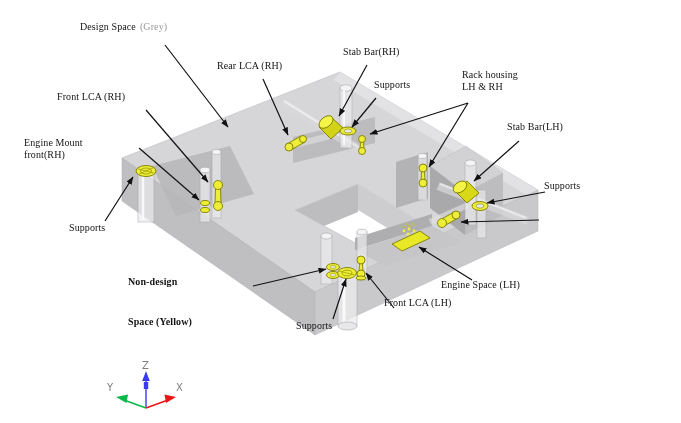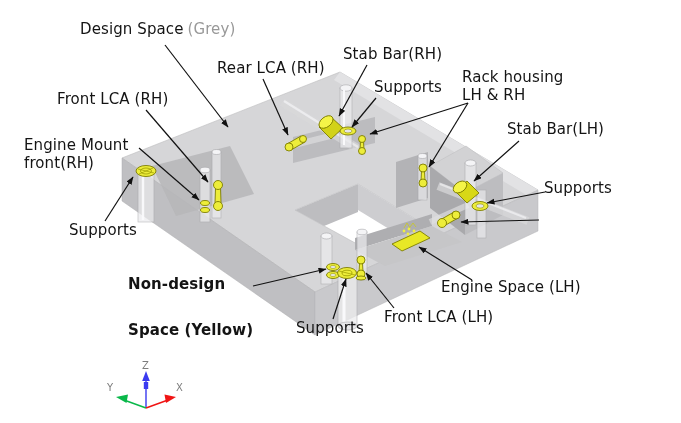--- a/index.html
+++ b/index.html
@@ -1,19 +1,19 @@
 <!DOCTYPE html>
 <html><head>
 <meta charset="utf-8">
 <style>
   html,body{margin:0;padding:0;background:#fff;}
   #fig{position:relative;width:681px;height:423px;background:#ffffff;overflow:hidden;
        font-family:"DejaVu Sans","Liberation Sans",sans-serif;}
   #scene{position:absolute;left:0;top:0;}
-  .lbl{position:absolute;font-size:15px;line-height:1.18;color:#141414;white-space:nowrap;letter-spacing:.1px;}
+  .lbl{position:absolute;font-size:10px;line-height:1.18;color:#141414;white-space:nowrap;letter-spacing:.1px;font-family:Liberation Serif, serif;}
   .lbl .grey{color:#999;margin-left:4px;}
   .lbl-center{text-align:left;white-space:normal;}
   .bold{font-weight:600;}
   .axis-letter{font-size:10px;fill:#7d7d7d;}
 </style>
 </head>
 <body>
 
 <div id="fig">
   <svg id="scene" width="681" height="423" viewBox="0 0 681 423">
@@ -239,19 +239,19 @@
   <div class="lbl" style="left:343px;top:46px;">Stab Bar(RH)</div>
   <div class="lbl" style="left:217px;top:60px;">Rear LCA (RH)</div>
   <div class="lbl" style="left:374px;top:79px;">Supports</div>
   <div class="lbl lbl-center" style="left:462px;top:69px;width:118px;">
     <span style="display:block;">Rack housing</span>
     <span style="display:block;">LH &amp; RH</span>
   </div>
   <div class="lbl" style="left:507px;top:121px;text-align:right;">Stab Bar(LH)</div>
   <div class="lbl" style="left:544px;top:180px;">Supports</div>
   <div class="lbl" style="left:441px;top:279px;">Engine Space (LH)</div>
-  <div class="lbl" style="left:384px;top:309px;text-align:center;">Front LCA (LH)</div>
+  <div class="lbl" style="left:384px;top:297px;text-align:center;">Front LCA (LH)</div>
   <div class="lbl" style="left:296px;top:320px;">Supports</div>
   <div class="lbl lbl-center bold" style="left:128px;top:276px;width:126px;">
     <span style="display:block;">Non-design</span>
     <span style="display:block;margin-top:28px;">Space (Yellow)</span>
   </div>
 </div>
 
 </body></html>

